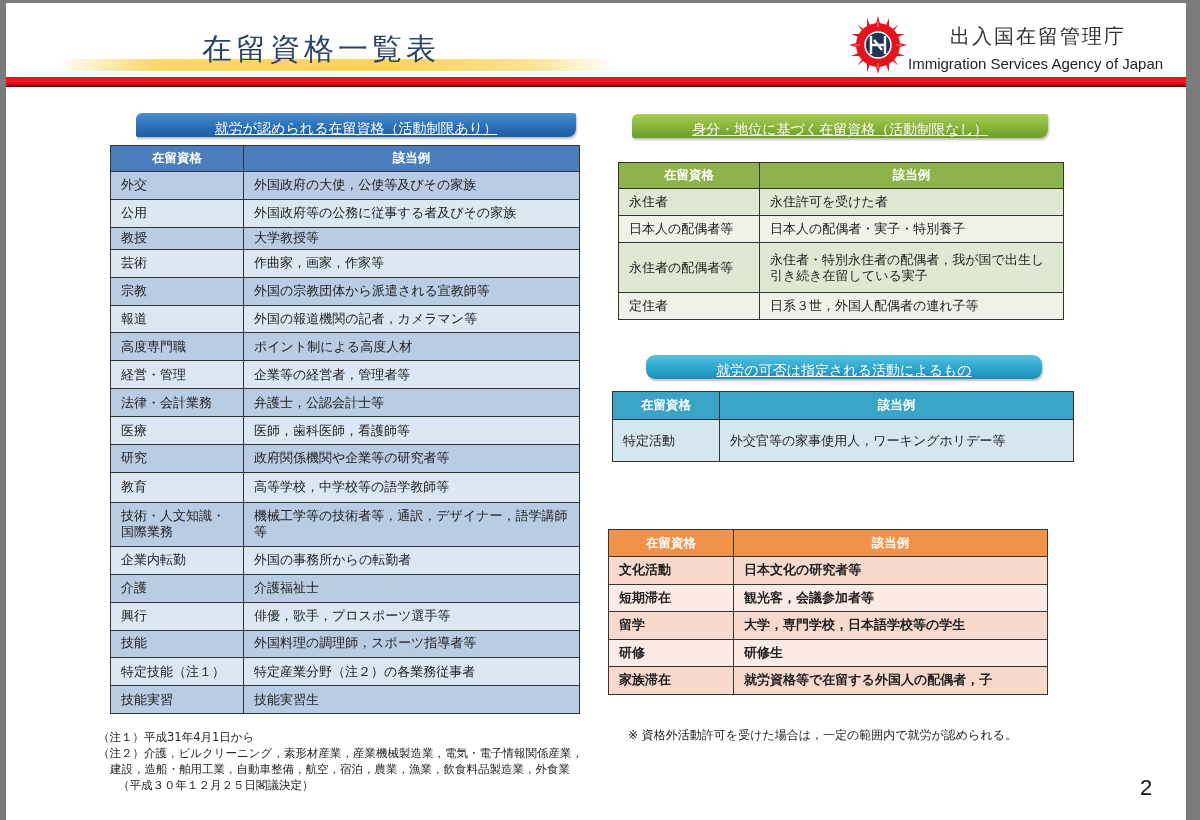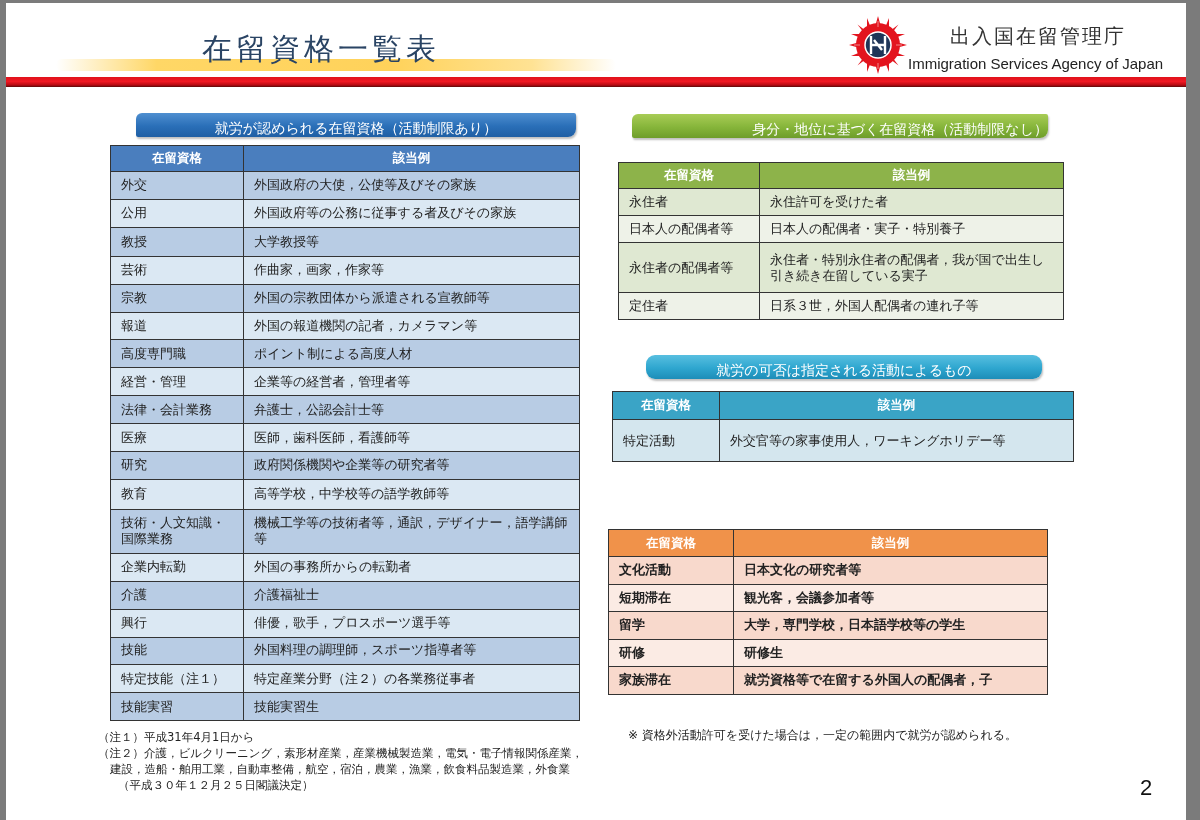--- a/index.html
+++ b/index.html
@@ -29,23 +29,24 @@
   .agency-en { position:absolute; left:902px; top:52px; font-size:15px; color:#222; font-family:"Liberation Sans", sans-serif; }
   .red-rule {
     position:absolute; left:0; top:74px; width:1180px; height:10px;
     background:linear-gradient(180deg, #e0121b 0%, #f01822 45%, #b80a12 80%, #5a0a0a 100%);
   }
 
   .banner {
     position:absolute; height:24px; border-radius:6px 2px 8px 2px;
     color:#fff; font-size:14px; text-align:center; line-height:30px;
     box-shadow:1px 2px 2px rgba(0,0,0,0.25);
+    text-decoration:underline;
   }
   .banner.blue { background:linear-gradient(180deg,#4f8fd0 0%,#2a6fb8 55%,#1f5fa4 100%); }
-  .banner.green { background:linear-gradient(180deg,#a8cc56 0%,#86b53a 55%,#6e9d2a 100%);text-align:right; }
+  .banner.green { background:linear-gradient(180deg,#a8cc56 0%,#86b53a 55%,#6e9d2a 100%); }
   .banner.teal { background:linear-gradient(180deg,#58bfe0 0%,#2ea6cf 55%,#1d8db8 100%);border-radius:9px; }
   .banner.orange { background:linear-gradient(180deg,#f9a85a 0%,#f28a2c 55%,#e0761c 100%); }
 
   table.t { position:absolute; border-collapse:collapse; font-size:13px; }
   table.t th, table.t td { border:1.5px solid #333; padding:0 10px; text-align:left; }
   table.t th { color:#fff; font-weight:bold; text-align:center; font-size:12.5px; }
   table.t td { line-height:16px; }
 
   .t-blue th { background:#4a7ebe; }
   .t-blue tr:nth-child(odd) td { background:#b8cce4; }
@@ -123,21 +124,21 @@
     </thead>
     <tbody id="wp-body">
         <tr style="height: 27.9px;">
           <td>外交</td>
           <td>外国政府の大使，公使等及びその家族</td>
         </tr>
         <tr style="height: 27.9px;">
           <td>公用</td>
           <td>外国政府等の公務に従事する者及びその家族</td>
         </tr>
-        <tr style="height: 29px;">
+        <tr style="height: 22px;">
           <td>教授</td>
           <td>大学教授等</td>
         </tr>
         <tr style="height: 27.9px;">
           <td>芸術</td>
           <td>作曲家，画家，作家等</td>
         </tr>
         <tr style="height: 27.9px;">
           <td>宗教</td>
           <td>外国の宗教団体から派遣される宣教師等</td>

